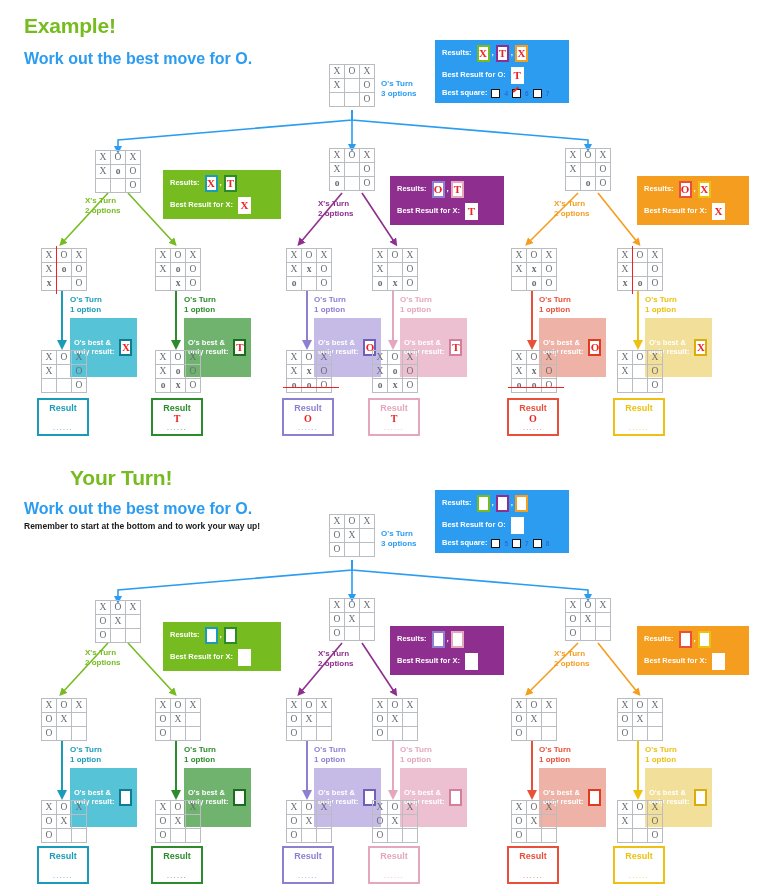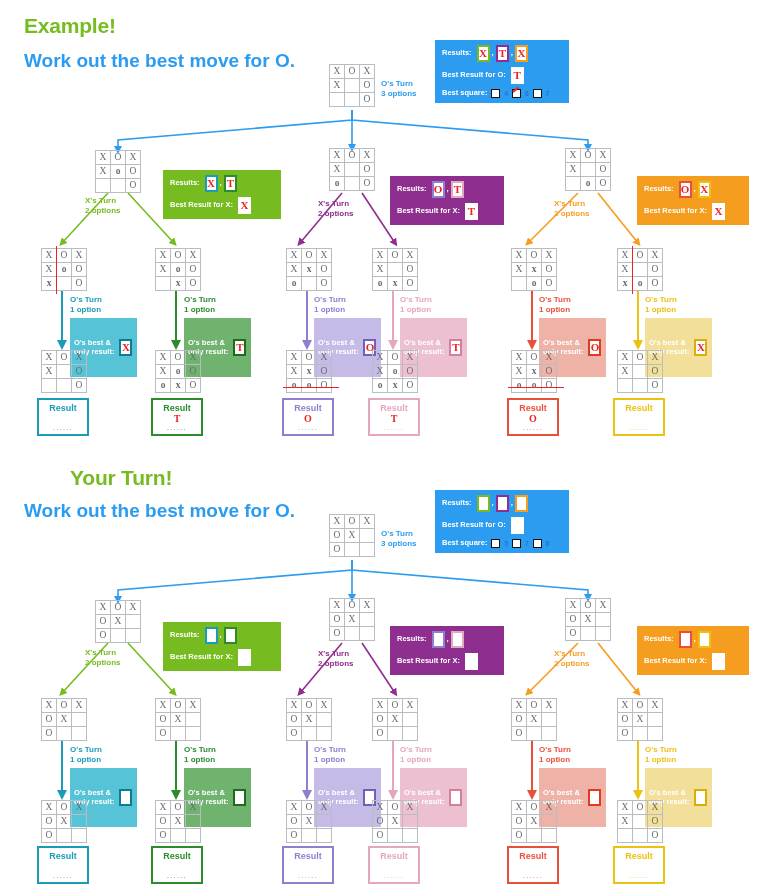--- a/index.html
+++ b/index.html
@@ -11,21 +11,21 @@
     position: relative;
     overflow: hidden;
   }
   .page { position: relative; width: 768px; height: 896px; }
   .abs { position: absolute; }
 
   h1.section-title {
     margin:0; font-size: 21px; font-weight: bold; color: #76bc21; letter-spacing:-0.2px;
   }
   h2.section-sub {
-    margin:0; font-size: 19px; font-weight: bold; color: #2b9cf0;
+    margin:0; font-size: 16px; font-weight: bold; color: #2b9cf0;
   }
   p.section-desc {
     margin:0; font-size: 8.5px; font-weight: bold; color: #1a1a1a; line-height: 1.45;
   }
 
   
   .board { border-collapse: collapse; }
   .board td {
     width: 15px; height: 14px;
     border: 1px solid #b9bcc0;
@@ -691,20 +691,21 @@
       </table>
   </div>
   <div class="abs resultbox" style="left:613px; top:398px; border-color:#edc112;">
     <div class="rtitle" style="color:#edc112;">Result</div>
     <div class="rval"></div>
     <div class="dots" style="color:#edc112;">......</div>
   </div>
 
   <h1 class="section-title abs" style="left:24px; top:466px;margin-left:46px;">Your Turn!</h1>
   <h2 class="section-sub abs" style="left:24px; top:500px;">Work out the best move for O.</h2>
+  <p class="section-desc abs" style="left:24px; top:520px; width:330px;">Remember to start at the bottom and to work your way up!</p>
 
   <div class="abs" style="left:329px; top:514px;">
     <table class="board">
         <tbody>
       <tr>
             <td>X</td>
             <td>O</td>
             <td>X</td>
           </tr>
       <tr>

